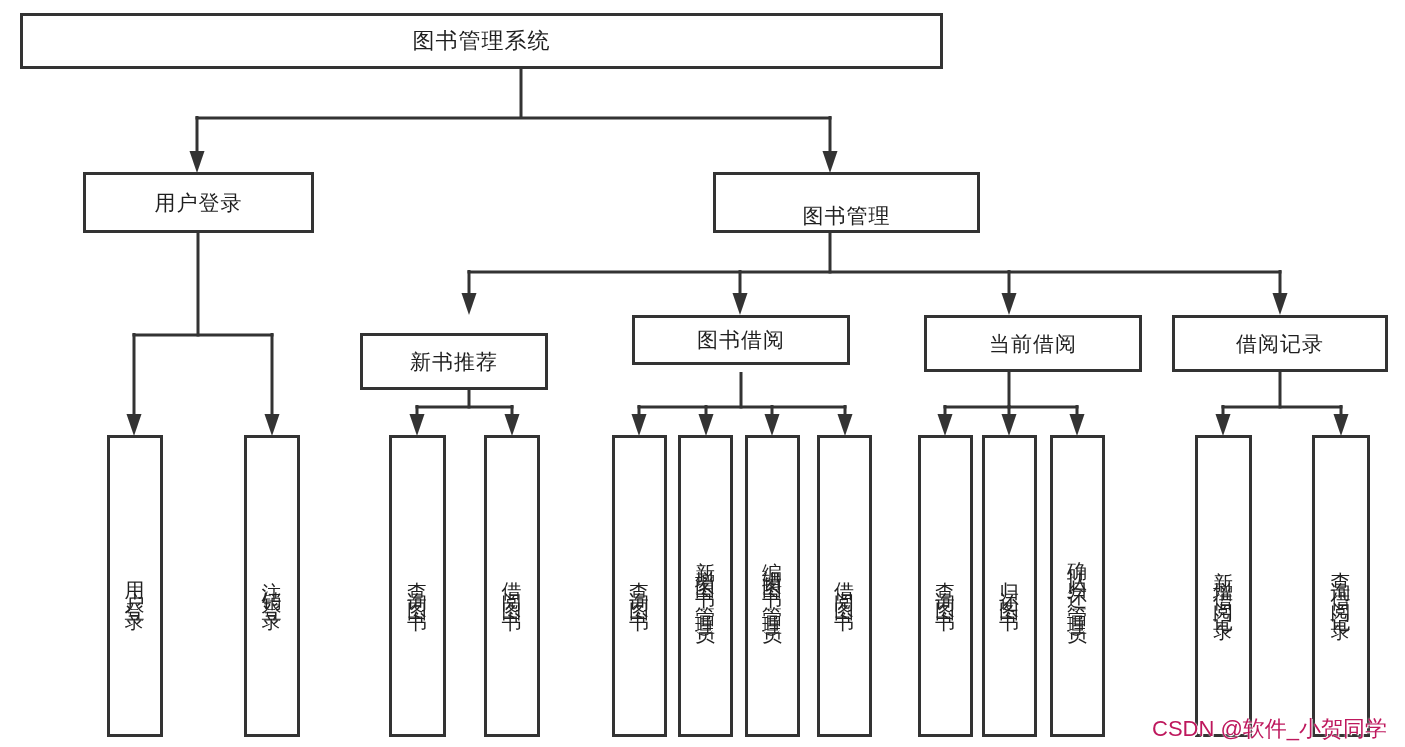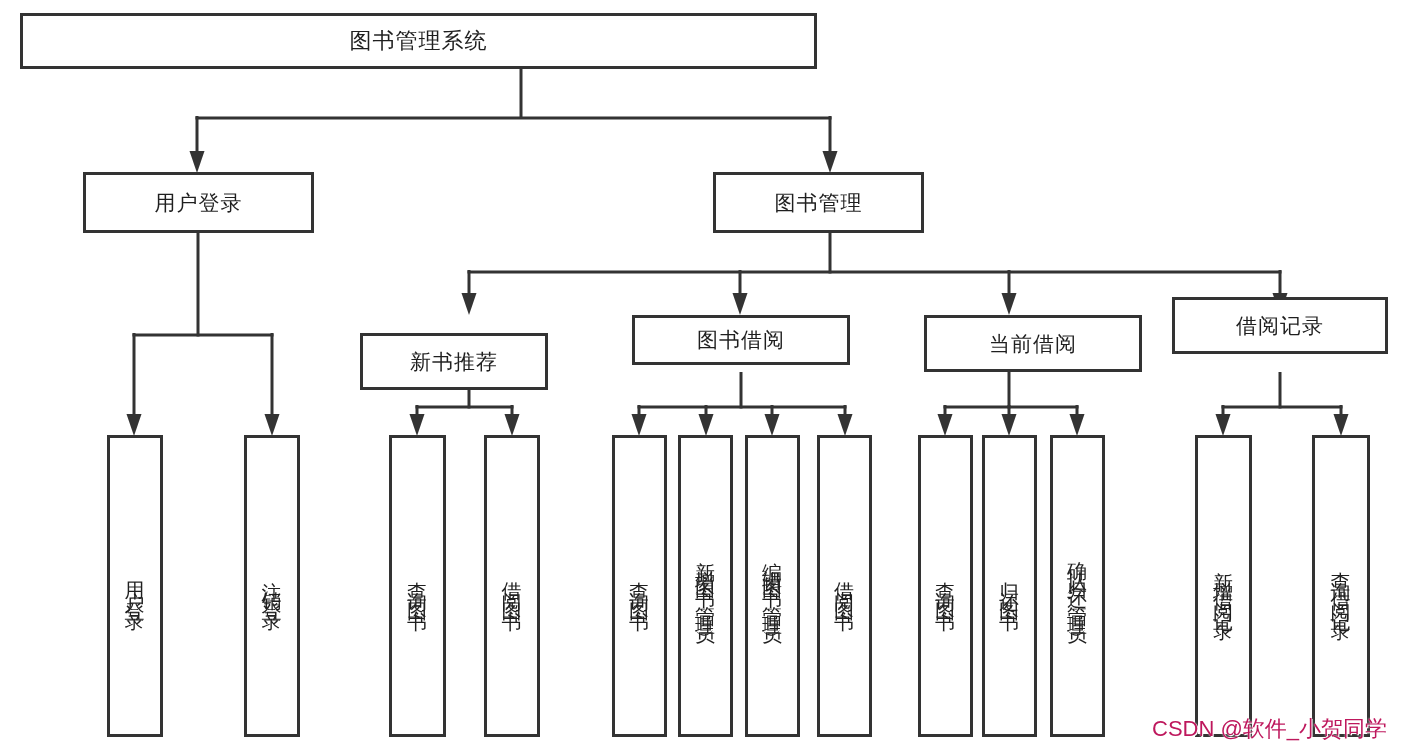--- a/index.html
+++ b/index.html
@@ -133,41 +133,41 @@
       <polygon points="772,436 764.5,414 779.5,414"></polygon>
       <polygon points="845,436 837.5,414 852.5,414"></polygon>
       <polygon points="945,436 937.5,414 952.5,414"></polygon>
       <polygon points="1009,436 1001.5,414 1016.5,414"></polygon>
       <polygon points="1077,436 1069.5,414 1084.5,414"></polygon>
       <polygon points="1223,436 1215.5,414 1230.5,414"></polygon>
       <polygon points="1341,436 1333.5,414 1348.5,414"></polygon>
     </g>
   </svg>
 
-  <div class="node hnode title" style="left:20px; top:13px; width:797px; height:56px;text-align:right;">
+  <div class="node hnode title" style="left:20px; top:13px; width:923px; height:56px;text-align:right;">
     <span>图书管理系统</span>
   </div>
 
   <div class="node hnode" style="left:83px; top:172px; width:231px; height:61px;">
     <span>用户登录</span>
   </div>
-  <div class="node hnode" style="left:713px; top:172px; width:211px; height:61px;">
+  <div class="node hnode" style="left:713px; top:172px; width:267px; height:61px;align-items:flex-end;">
     <span>图书管理</span>
   </div>
 
   <div class="node hnode" style="left:360px; top:333px; width:188px; height:57px;">
     <span>新书推荐</span>
   </div>
   <div class="node hnode" style="left:632px; top:315px; width:218px; height:50px;justify-content:center;">
     <span>图书借阅</span>
   </div>
   <div class="node hnode" style="left:900px; top:315px; width:218px; height:57px;margin-left:24px;">
     <span>当前借阅</span>
   </div>
-  <div class="node hnode" style="left:1172px; top:297px; width:216px; height:57px;">
+  <div class="node hnode" style="left:1172px; top:315px; width:216px; height:57px;">
     <span>借阅记录</span>
   </div>
 
   <div class="node vnode" style="left:107px; width:56px;">
     <span class="vlabel">用户登录</span>
   </div>
   <div class="node vnode" style="left:244px; width:56px;">
     <span class="vlabel">注销登录</span>
   </div>
 

